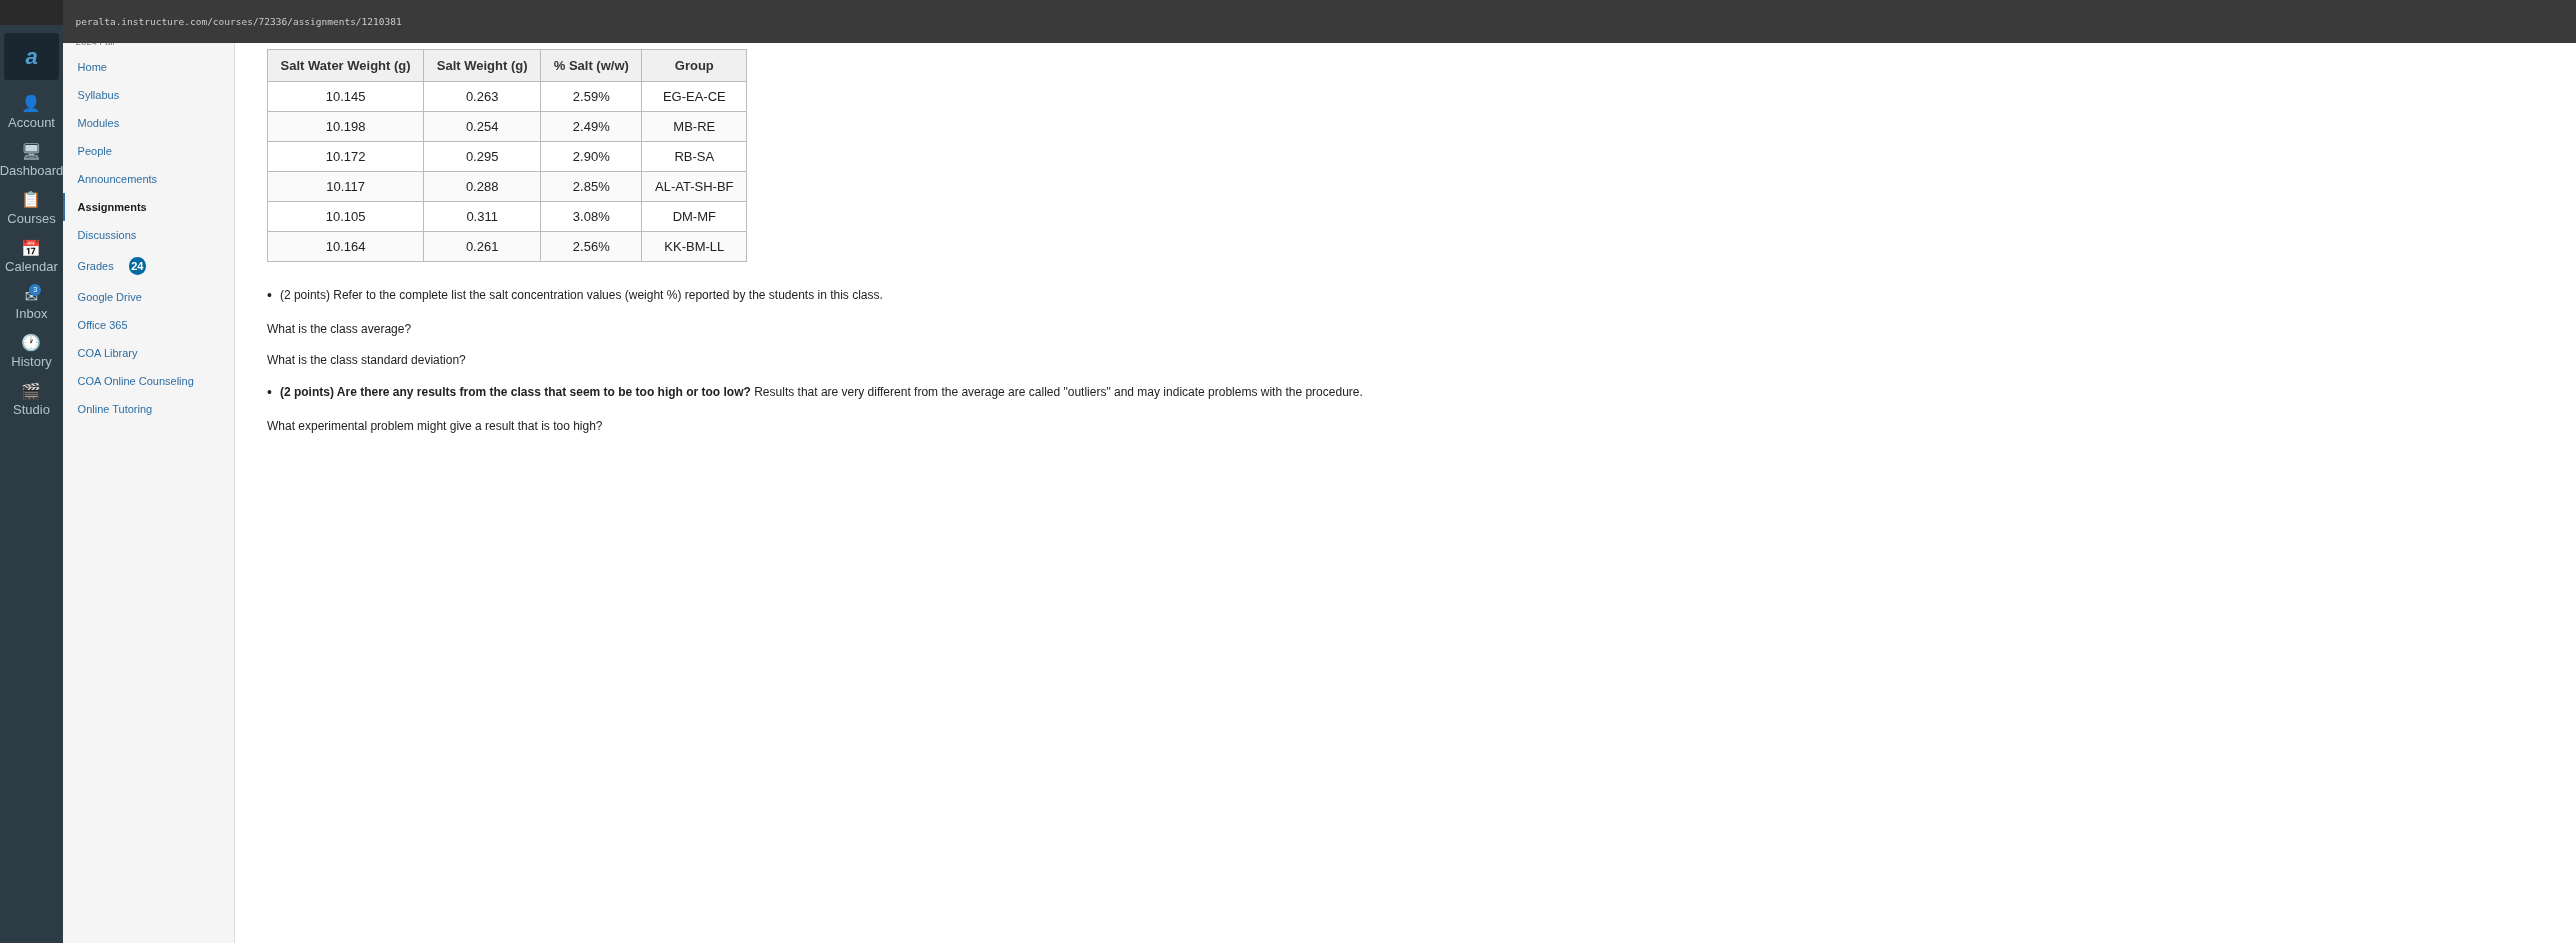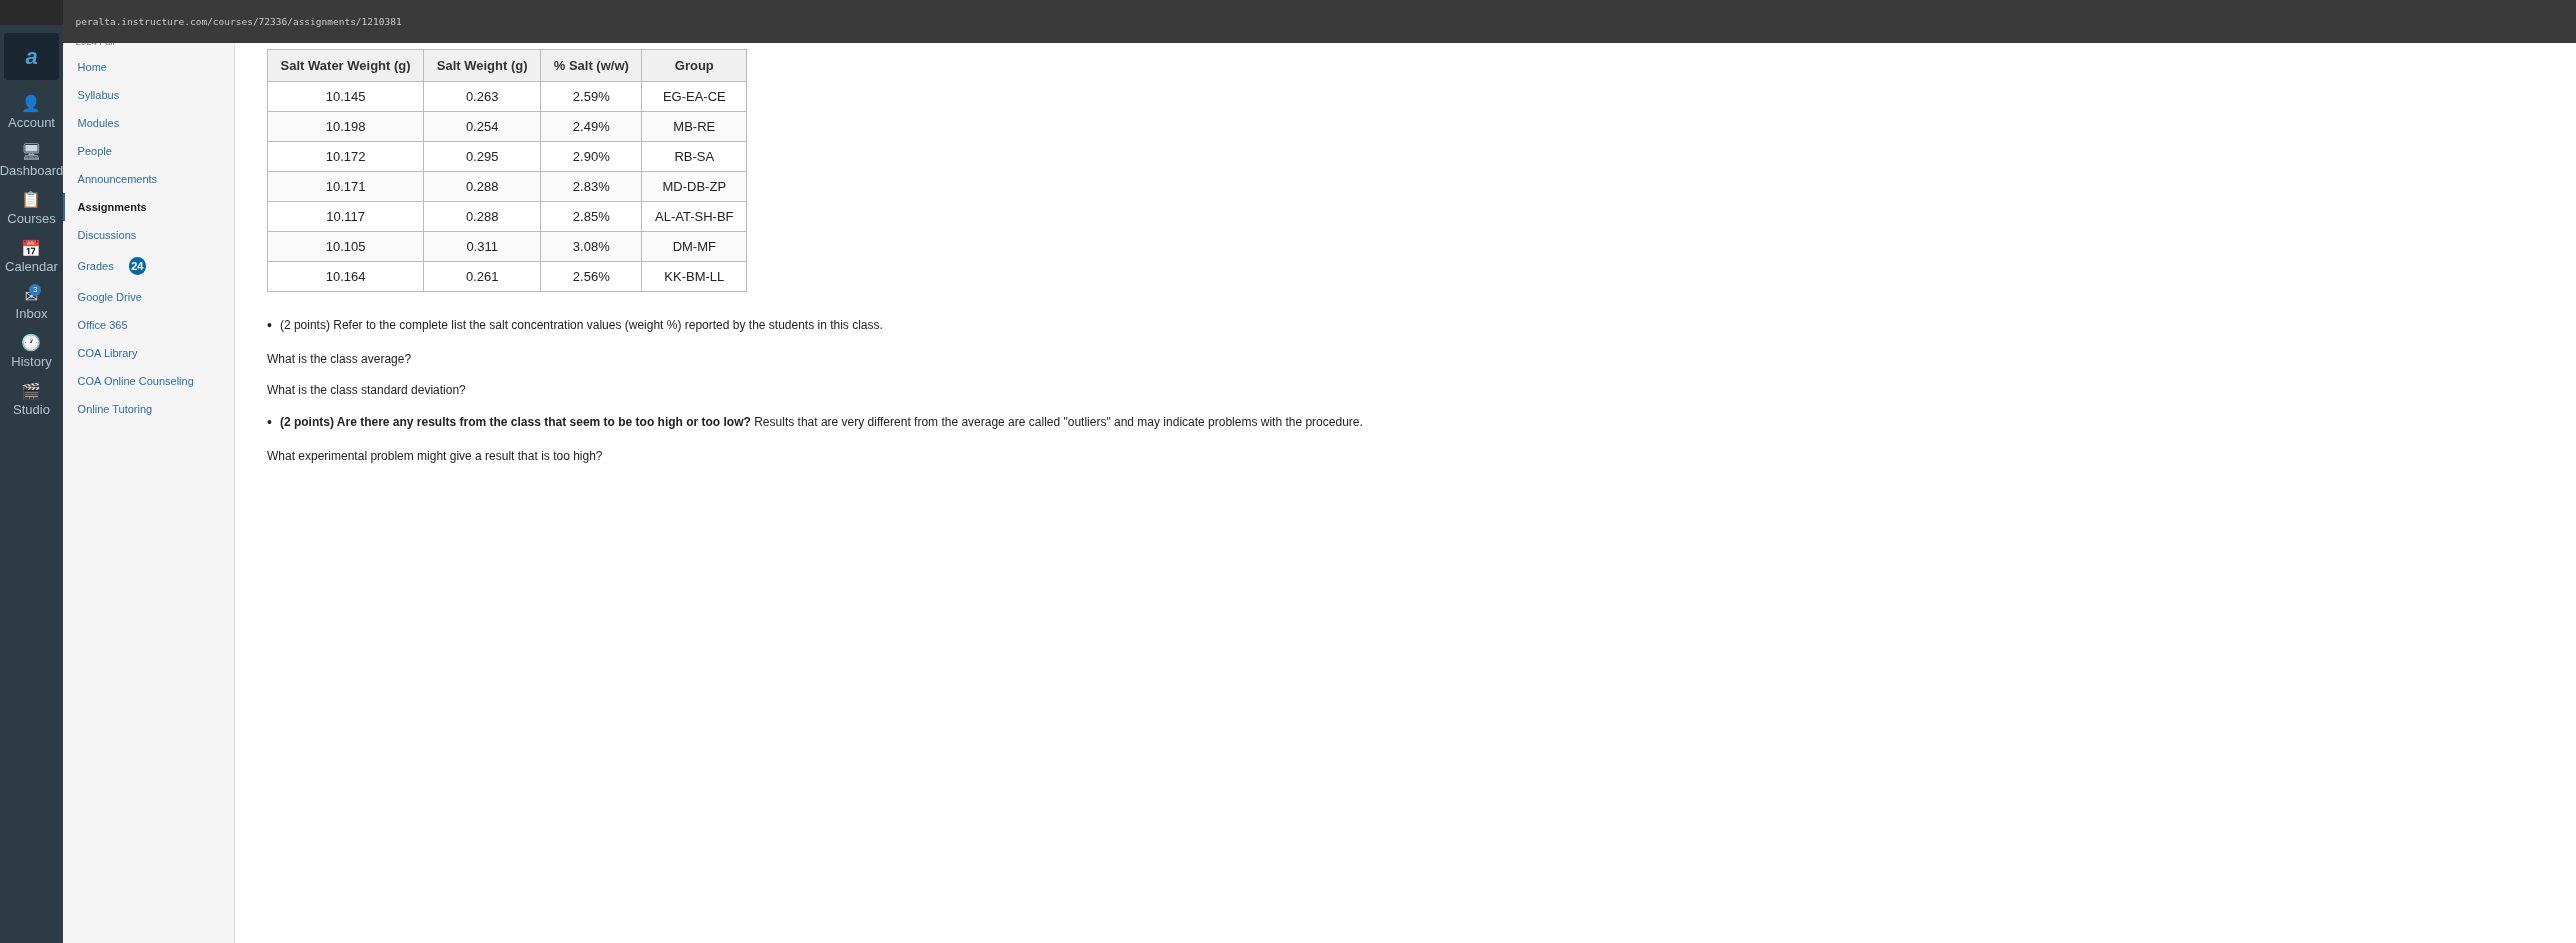--- a/index.html
+++ b/index.html
@@ -324,26 +324,20 @@
           <td>2.49%</td>
           <td>MB-RE</td>
         </tr>
         <tr>
           <td>10.172</td>
           <td>0.295</td>
           <td>2.90%</td>
           <td>RB-SA</td>
         </tr>
         <tr>
-          <td>10.171</td>
-          <td>0.288</td>
-          <td>2.83%</td>
-          <td>MD-DB-ZP</td>
-        </tr>
-        <tr>
           <td>10.117</td>
           <td>0.288</td>
           <td>2.85%</td>
           <td>AL-AT-SH-BF</td>
         </tr>
         <tr>
           <td>10.105</td>
           <td>0.311</td>
           <td>3.08%</td>
           <td>DM-MF</td>

